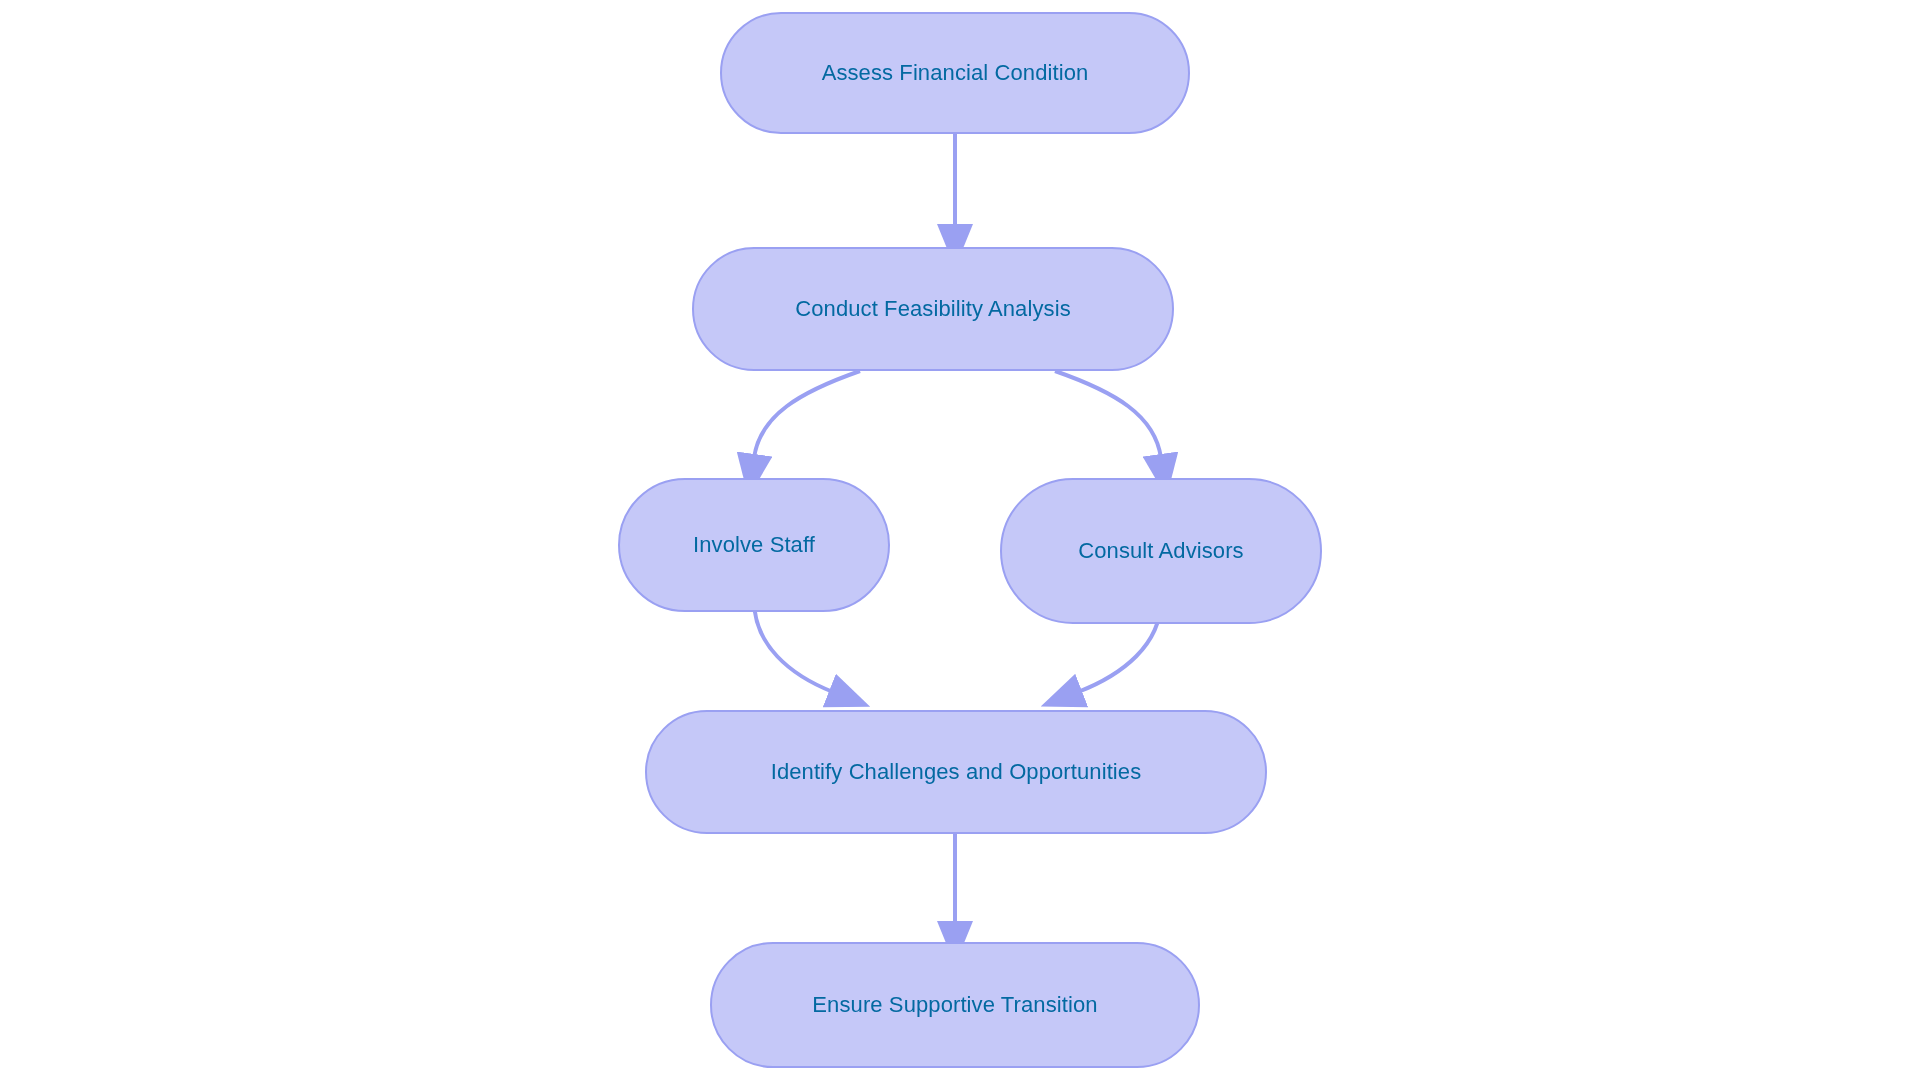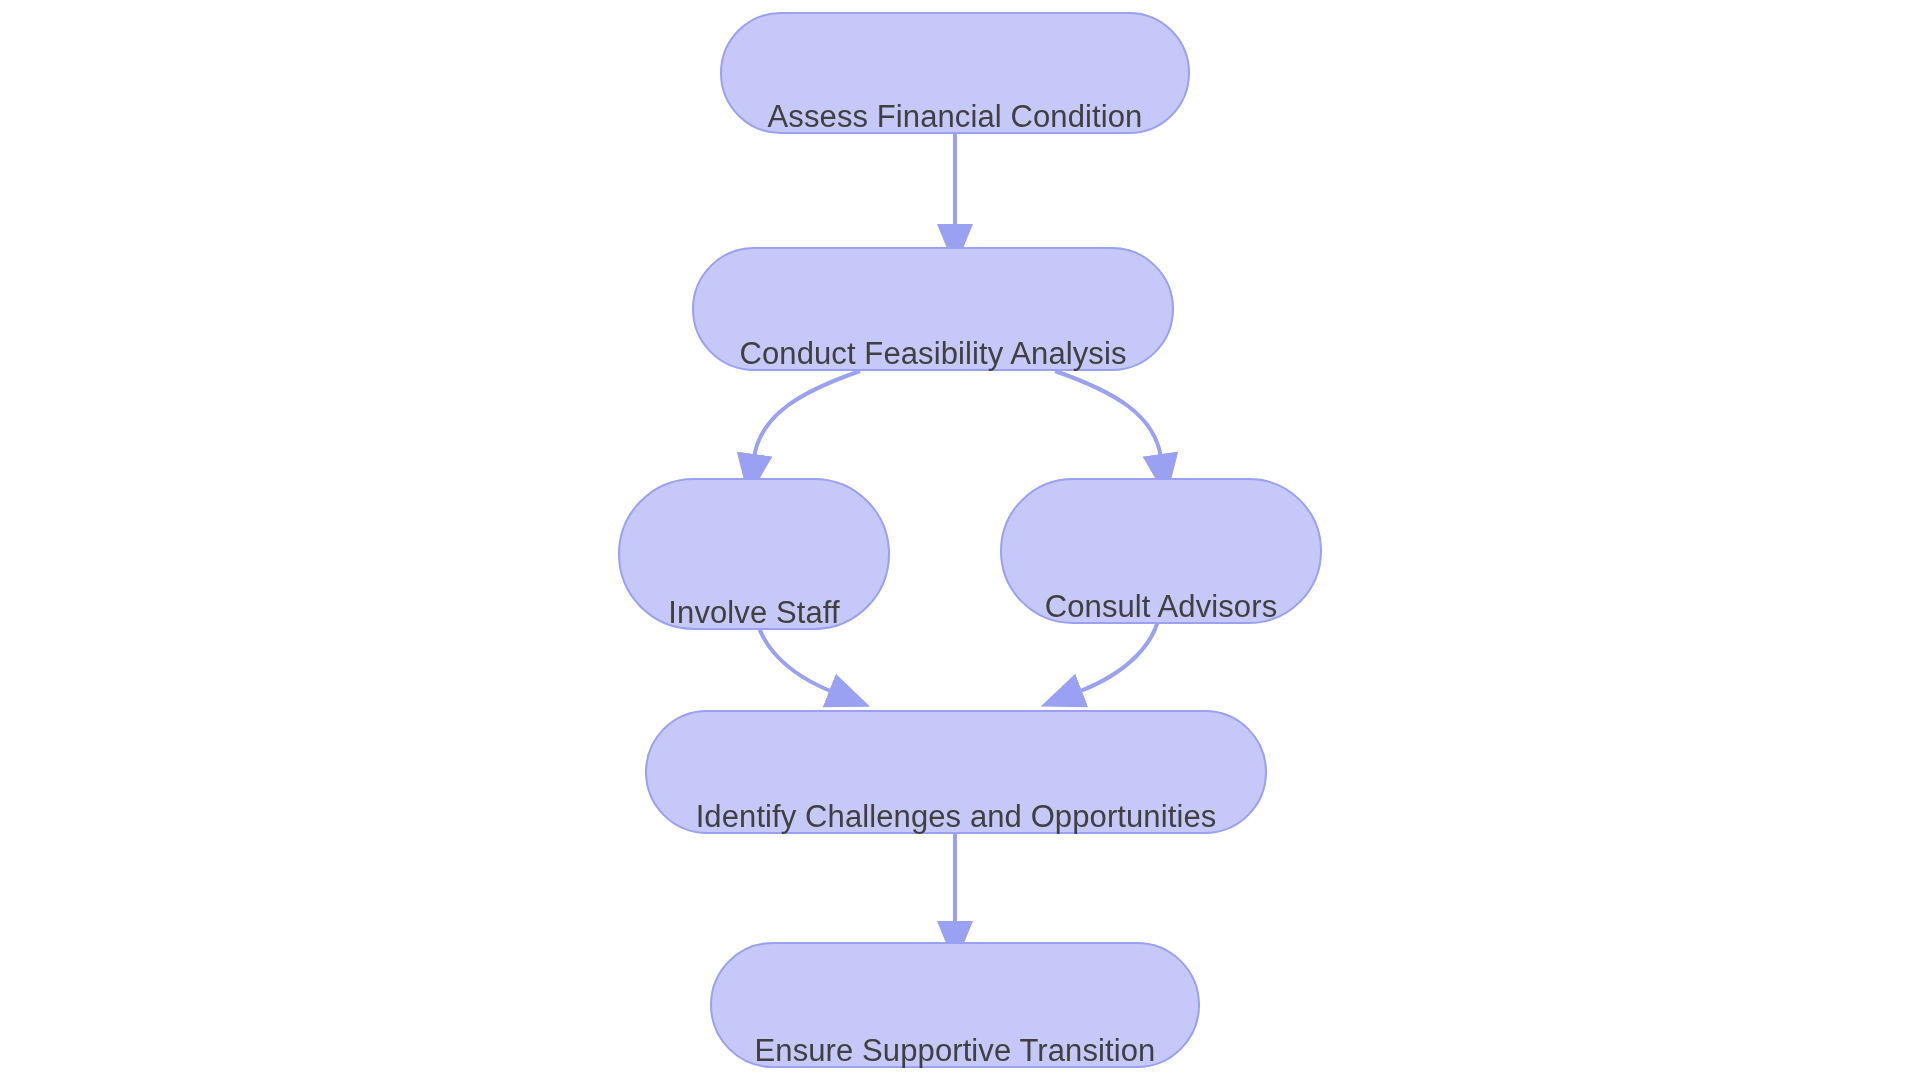--- a/index.html
+++ b/index.html
@@ -24,27 +24,27 @@
     left: 0;
     top: 0;
     width: 1920px;
     height: 1083px;
     pointer-events: none;
   }
   .node {
     position: absolute;
     box-sizing: border-box;
     display: flex;
-    align-items: flex-end;
+    align-items: center;
     justify-content: center;
     background: #c5c8f8;
     border: 2px solid #9aa0f2;
     border-radius: 999px;
-    color: #404040;
-    font-size: 31px;
+    color: #0369a1;
+    font-size: 22px;
     font-weight: 400;
     letter-spacing: 0.1px;
     white-space: nowrap;
     text-align: center;
   }
   .node-label {
     display: block;
     line-height: 1;
   }
 </style>
@@ -74,21 +74,21 @@
   </svg>
 
   <div class="node" style="left:720px; top:12px; width:470px; height:122px;">
     <span class="node-label">Assess Financial Condition</span>
   </div>
 
   <div class="node" style="left:692px; top:247px; width:482px; height:124px;">
     <span class="node-label">Conduct Feasibility Analysis</span>
   </div>
 
-  <div class="node" style="left:618px; top:478px; width:272px; height:152px;">
+  <div class="node" style="left:618px; top:478px; width:272px; height:134px;">
     <span class="node-label">Involve Staff</span>
   </div>
 
   <div class="node" style="left:1000px; top:478px; width:322px; height:146px;">
     <span class="node-label">Consult Advisors</span>
   </div>
 
   <div class="node" style="left:710px; top:942px; width:490px; height:126px;">
     <span class="node-label">Ensure Supportive Transition</span>
   </div>

